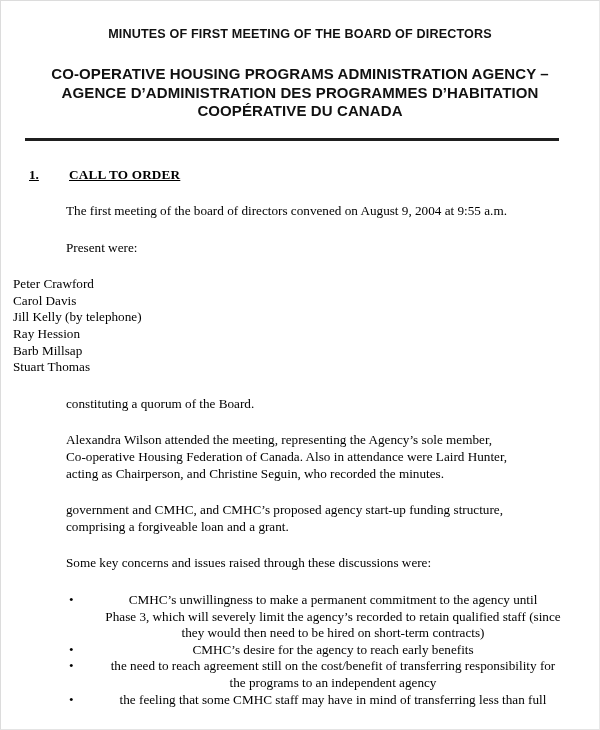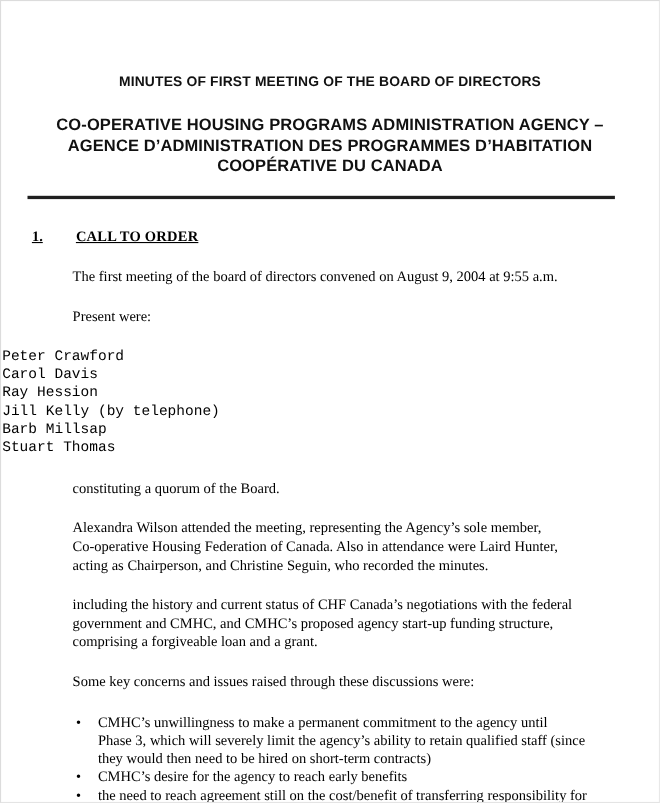--- a/index.html
+++ b/index.html
@@ -27,21 +27,20 @@
     overflow: hidden;
   }
 
   
   .header-block {
     padding-top: 25px;
     text-align: center;
     font-family: "Liberation Sans", "DejaVu Sans", sans-serif;
     font-weight: bold;
     color: #111111;
-    margin-top: 40px;
   }
   .doc-title {
     font-size: 12.6px;
     letter-spacing: 0.15px;
     line-height: 17px;
   }
   .org-title {
     margin-top: 22px;
     font-size: 15px;
     letter-spacing: 0.1px;
@@ -87,23 +86,22 @@
   }
 
   .para {
     margin: 0 0 20px 0;
     padding-left: 65px;
     padding-right: 30px;
   }
   .para .ln { display: block; }
 
   .names {
-    margin: 0 0 20px 1px;
+    margin: 0 0 20px 12px;
     line-height: 16.6px;
-    font-family: Liberation Mono, monospace;
   }
   .names .nm { display: block; }
 
   .bullets {
     margin: 0;
     padding: 0;
     list-style: none;
   }
   .bullets li {
     position: relative;
@@ -111,21 +109,21 @@
     padding-right: 22px;
     margin-bottom: 0px;
   }
   .bullets li .dot {
     position: absolute;
     left: 68px;
     top: 0;
     font-size: 13px;
     line-height: 16.6px;
   }
-  .bullets li .ln { display: block; }
+  .bullets li .ln { display: block; text-align: center; }
 </style>
 </head>
 <body>
 
 <div class="page">
 
   <div class="header-block">
     <div class="doc-title">MINUTES OF FIRST MEETING OF THE BOARD OF DIRECTORS</div>
     <div class="org-title">
       <span class="ln">CO-OPERATIVE HOUSING PROGRAMS ADMINISTRATION AGENCY –</span>
@@ -143,47 +141,46 @@
       <span class="section-label">CALL TO ORDER</span>
     </div>
 
     <p class="para">The first meeting of the board of directors convened on August 9, 2004 at 9:55 a.m.</p>
 
     <p class="para">Present were:</p>
 
     <div class="names">
       <span class="nm">Peter Crawford</span>
       <span class="nm">Carol Davis</span>
+      <span class="nm">Jill Kelly (by telephone)</span>
       <span class="nm">Ray Hession</span>
-      <span class="nm">Jill Kelly (by telephone)</span>
       <span class="nm">Barb Millsap</span>
       <span class="nm">Stuart Thomas</span>
     </div>
 
     <p class="para">constituting a quorum of the Board.</p>
 
     <p class="para">
       <span class="ln">Alexandra Wilson attended the meeting, representing the Agency’s sole member,</span>
       <span class="ln">Co-operative Housing Federation of Canada. Also in attendance were Laird Hunter,</span>
       <span class="ln">acting as Chairperson, and Christine Seguin, who recorded the minutes.</span>
     </p>
 
     <p class="para">
-      <span class="ln">including the history and current status of CHF Canada’s negotiations with the federal</span>
       <span class="ln">government and CMHC, and CMHC’s proposed agency start-up funding structure,</span>
       <span class="ln">comprising a forgiveable loan and a grant.</span>
     </p>
 
     <p class="para">Some key concerns and issues raised through these discussions were:</p>
 
     <ul class="bullets">
       <li>
         <span class="dot">•</span>
         <span class="ln">CMHC’s unwillingness to make a permanent commitment to the agency until</span>
-        <span class="ln">Phase 3, which will severely limit the agency’s ability to retain qualified staff (since</span>
+        <span class="ln">Phase 3, which will severely limit the agency’s recorded to retain qualified staff (since</span>
         <span class="ln">they would then need to be hired on short-term contracts)</span>
       </li>
       <li>
         <span class="dot">•</span>
         <span class="ln">CMHC’s desire for the agency to reach early benefits</span>
       </li>
       <li>
         <span class="dot">•</span>
         <span class="ln">the need to reach agreement still on the cost/benefit of transferring responsibility for</span>
         <span class="ln">the programs to an independent agency</span>

